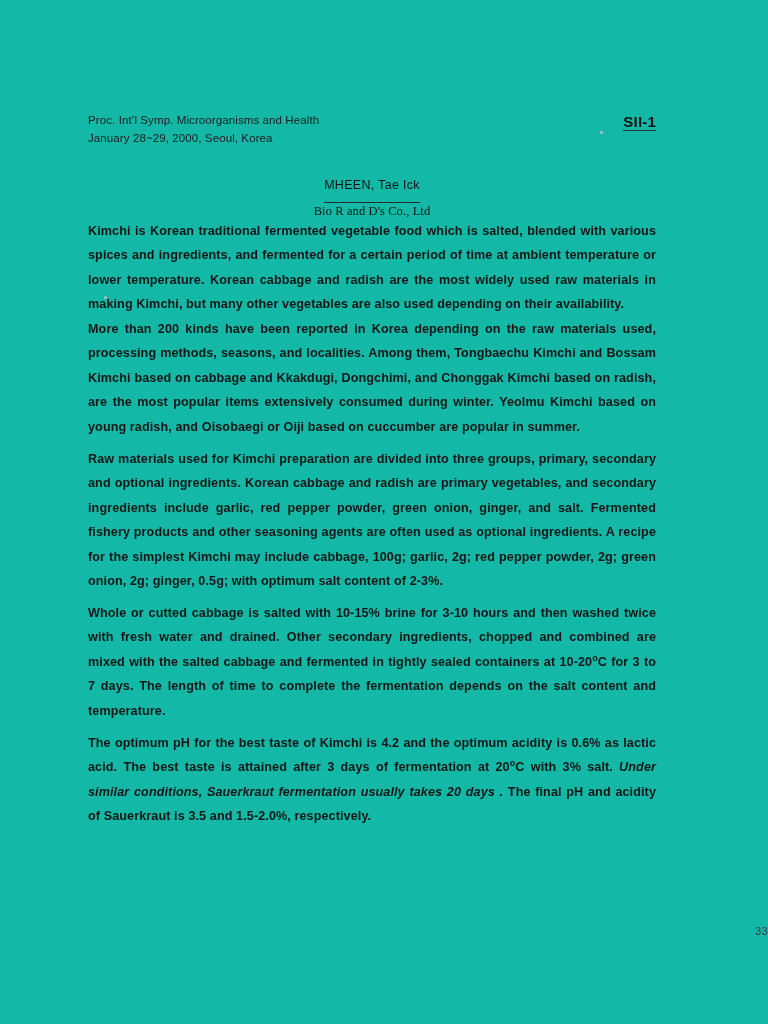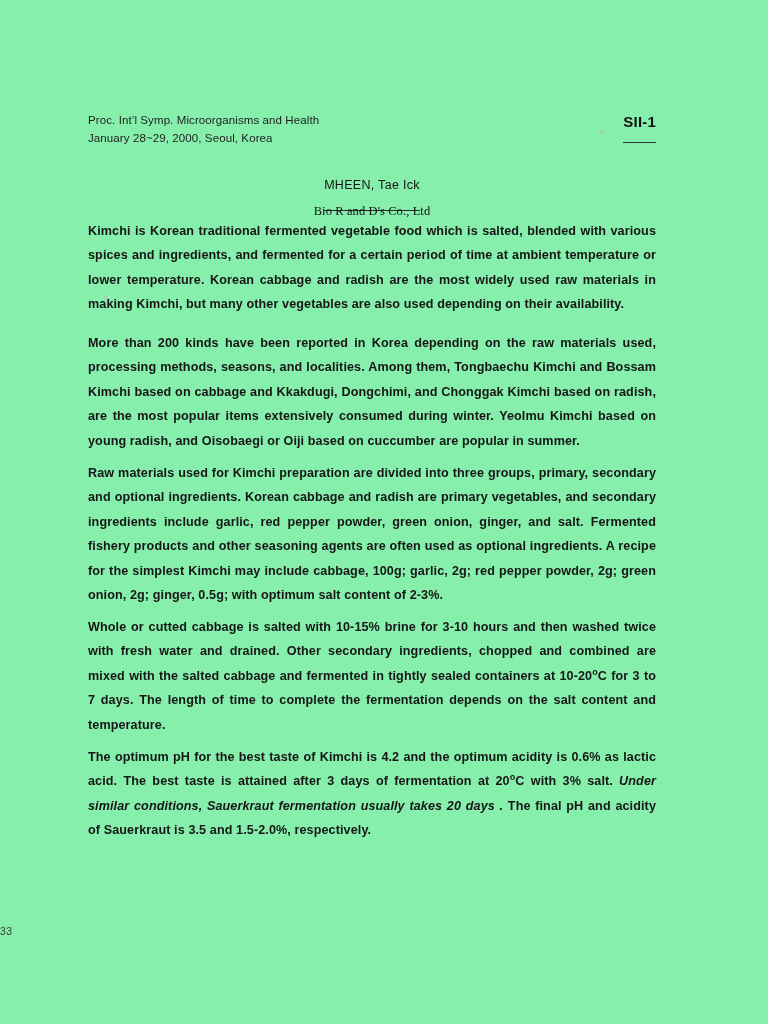--- a/index.html
+++ b/index.html
@@ -15,21 +15,21 @@
     width: 768px;
     height: 1024px;
     background: #fdfdfb;
     overflow: hidden;
   }
   .sheet {
     position: absolute;
     left: 0; top: 0;
     width: 768px;
     height: 1024px;
-    background: #86efac;
+    background: #14b8a6;
   }
   .content {
     position: absolute;
     left: 88px;
     top: 112px;
     width: 568px;
   }
   .header-row {
     display: flex;
     justify-content: space-between;
@@ -44,74 +44,74 @@
   .header-right {
     font-size: 15px;
     font-weight: bold;
     color: #111;
     letter-spacing: 0.2px;
     padding-top: 1px;
     white-space: nowrap;
   }
   .header-right .sii-num {
     border-bottom: 1px solid #333;
-    padding-bottom: 12px;
+    padding-bottom: 0px;
   }
   .title {
     margin-top: 32px;
     text-align: center;
     font-size: 13.5px;
     font-weight: bold;
     color: #121212;
     letter-spacing: 0.2px;
   }
   .author {
     margin-top: 30px;
     text-align: center;
     font-size: 12.5px;
     color: #141414;
   }
   .author .name {
     border-bottom: 1px solid #2a2a2a;
-    padding-bottom: 18px;
+    padding-bottom: 10px;
     letter-spacing: 0.3px;
   }
   .affil {
     margin-top: 12px;
     text-align: center;
     font-size: 12.5px;
     color: #141414;
     letter-spacing: 0.1px;
     font-family: Liberation Serif, serif;
   }
   p.body {
     margin: 0;
     font-size: 12.6px;
     line-height: 1.95;
     color: #161616;
     text-align: justify;
     text-justify: inter-word;
     letter-spacing: 0.1px;
     font-weight: bold;
   }
-  p.gap-small { margin-top: 14px; }
+  p.gap-small { margin-top: 0px; }
   p.gap-big { margin-top: 7px; }
   .first-para { margin-top: 28px; }
   .italic { font-style: italic; }
   sup.deg {
     font-size: 9px;
     vertical-align: super;
     line-height: 0;
   }
   .page-number {
     position: absolute;
     left: 0;
     right: 0;
     top: 925px;
-    text-align: left;
+    text-align: right;
     font-size: 10.5px;
     color: #3c3c3c;
     letter-spacing: 0.5px;
   }
   .speck {
     position: absolute;
     width: 3px;
     height: 3px;
     background: #bdbdbd;
     border-radius: 50%;

